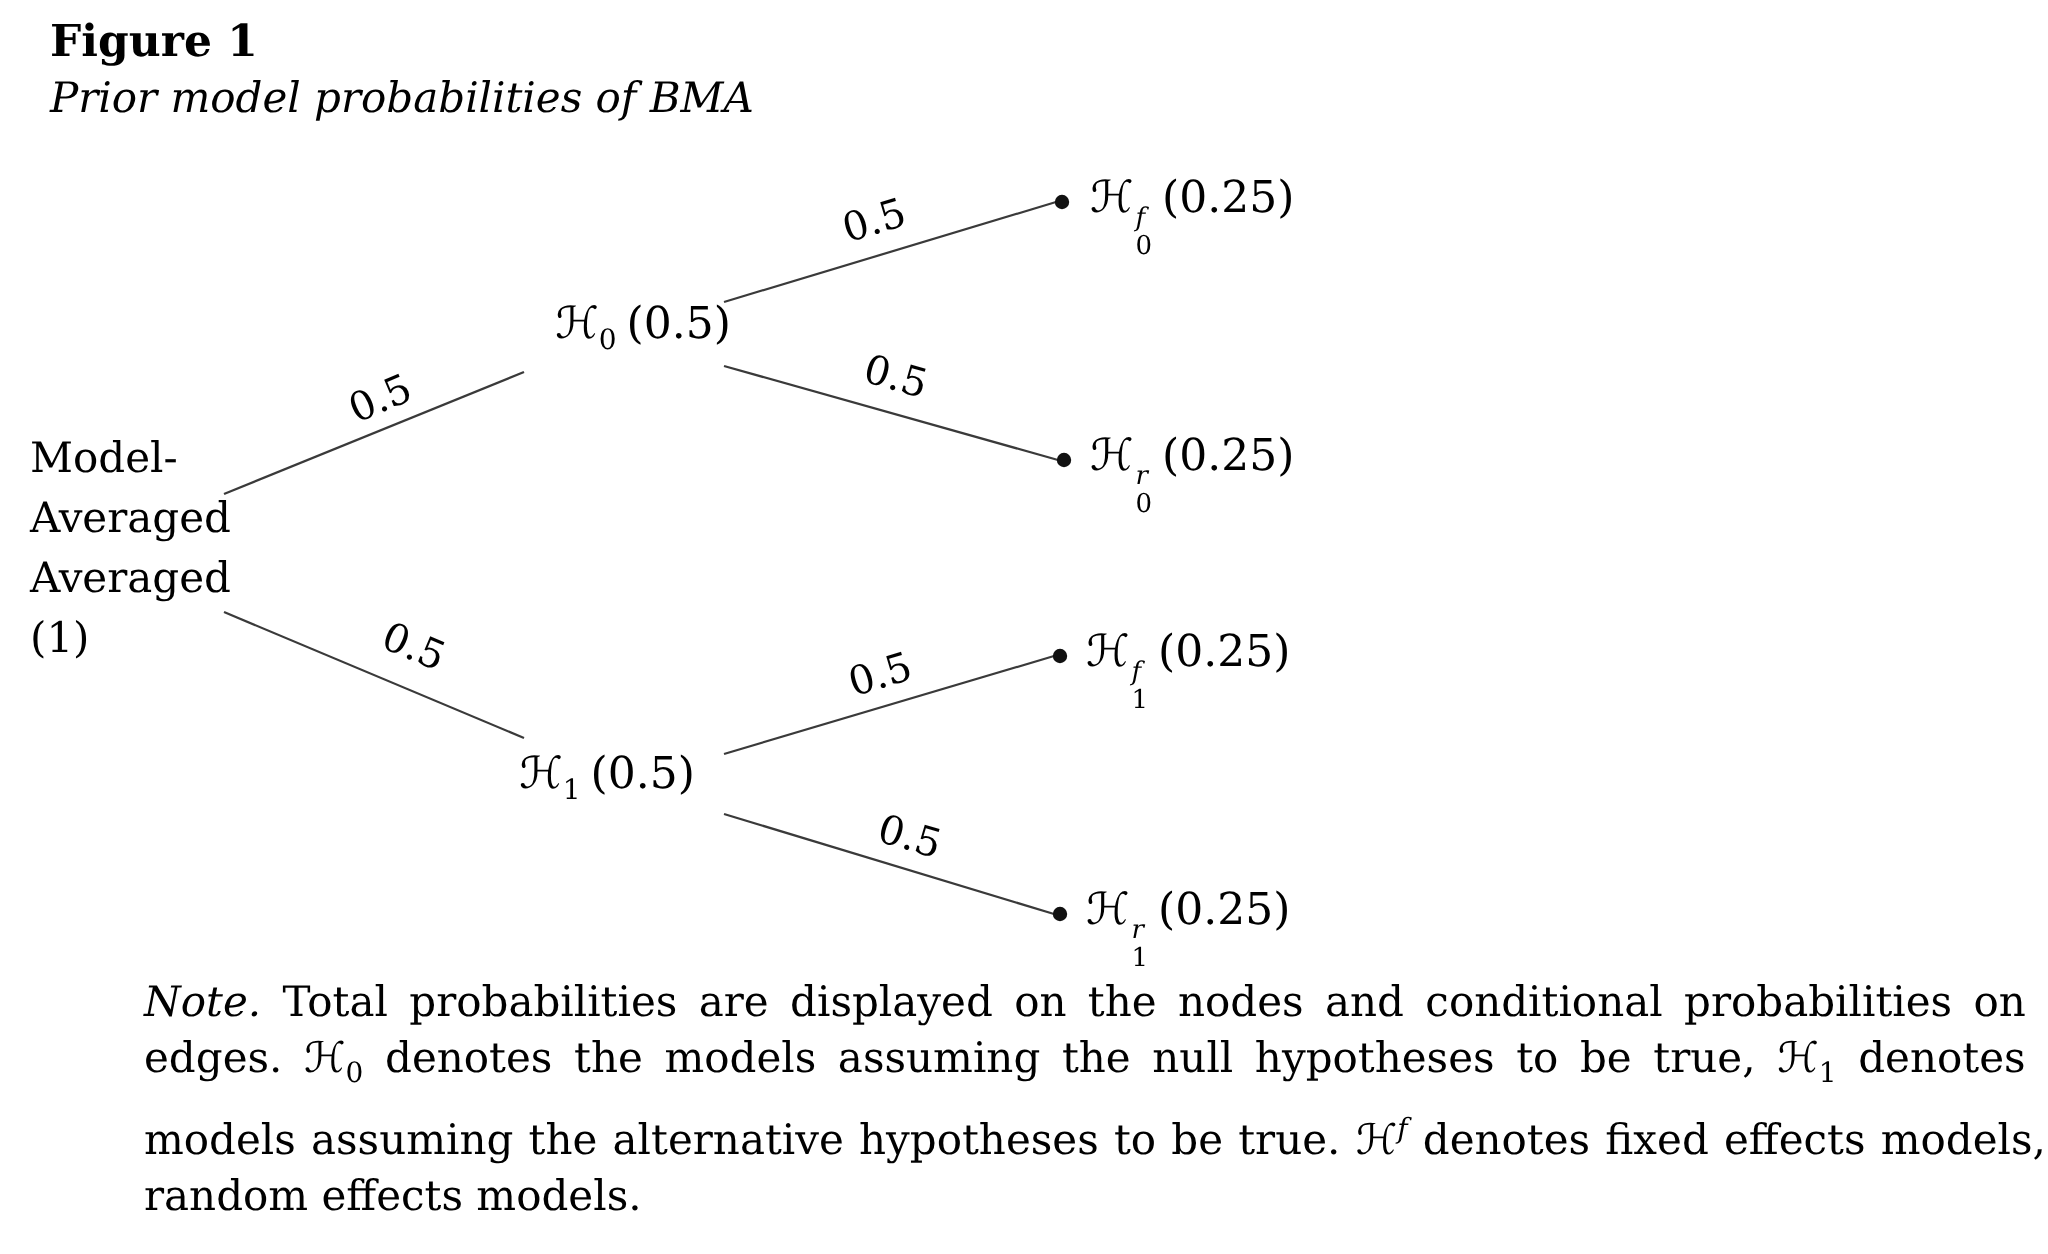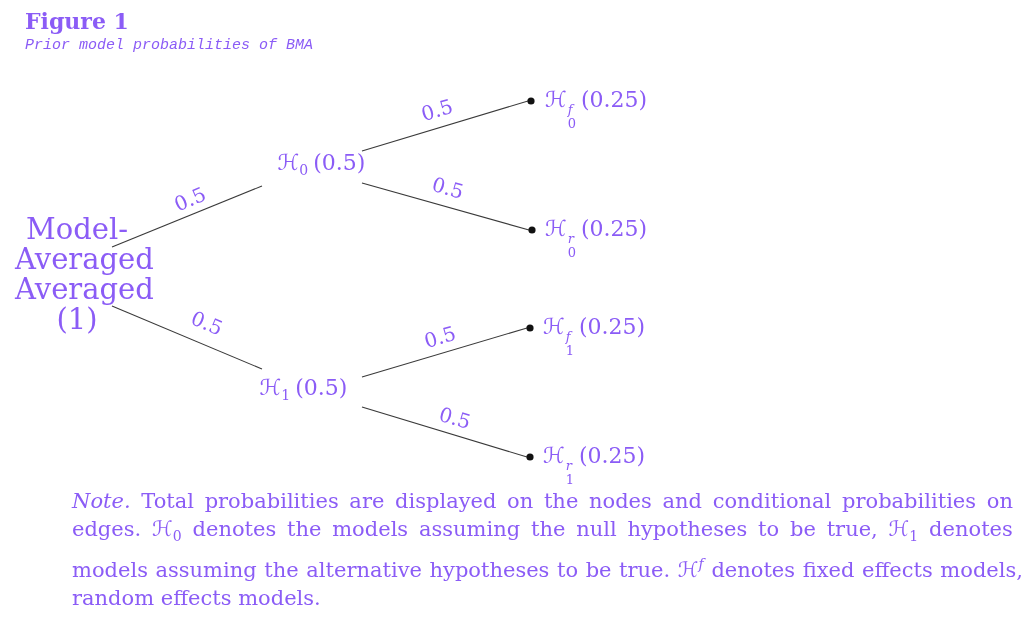--- a/index.html
+++ b/index.html
@@ -1,26 +1,26 @@
 <!DOCTYPE html>
 <html><head>
 <meta charset="utf-8">
 <style>
   html,body{margin:0;padding:0;background:#fff;}
   .page{
     position:relative;width:1024px;height:627px;background:#ffffff;
-    font-family:"DejaVu Serif","DejaVu Sans",serif;color:#8b5cf6;overflow:hidden;
+    font-family:"DejaVu Serif","DejaVu Sans",serif;color:#000000;overflow:hidden;
   }
   .fig-label{position:absolute;left:25px;top:8px;font-size:22px;font-weight:bold;}
-  .fig-caption{position:absolute;left:25px;top:37px;font-size:15px;font-style:italic;font-family:Liberation Mono, monospace;}
+  .fig-caption{position:absolute;left:25px;top:37px;font-size:21px;font-style:italic;}
   .tree-svg{position:absolute;left:0;top:0;}
   .node{position:absolute;font-size:22px;white-space:nowrap;}
   .node.center{text-align:center;}
-  .root-node{position:absolute;left:15px;top:214px;width:124px;text-align:center;
-    font-size:29px;line-height:30px;}
+  .root-node{position:absolute;left:15px;top:214px;width:124px;text-align:left;
+    font-size:21px;line-height:30px;}
   .hsym{font-family:"DejaVu Serif","DejaVu Sans",serif;}
   .nsub{font-size:14px;}
   .supsub{display:inline-flex;flex-direction:column;align-items:flex-start;
     font-size:13px;line-height:1.05;vertical-align:-7px;margin-left:1px;}
   .supsub i{font-style:italic;}
   .prob{margin-left:5px;}
   .edge-label{position:absolute;font-size:20px;transform:translate(-50%,-50%) rotate(var(--rot));
     white-space:nowrap;}
   .note{
     position:absolute;left:25px;top:487px;width:986px;

